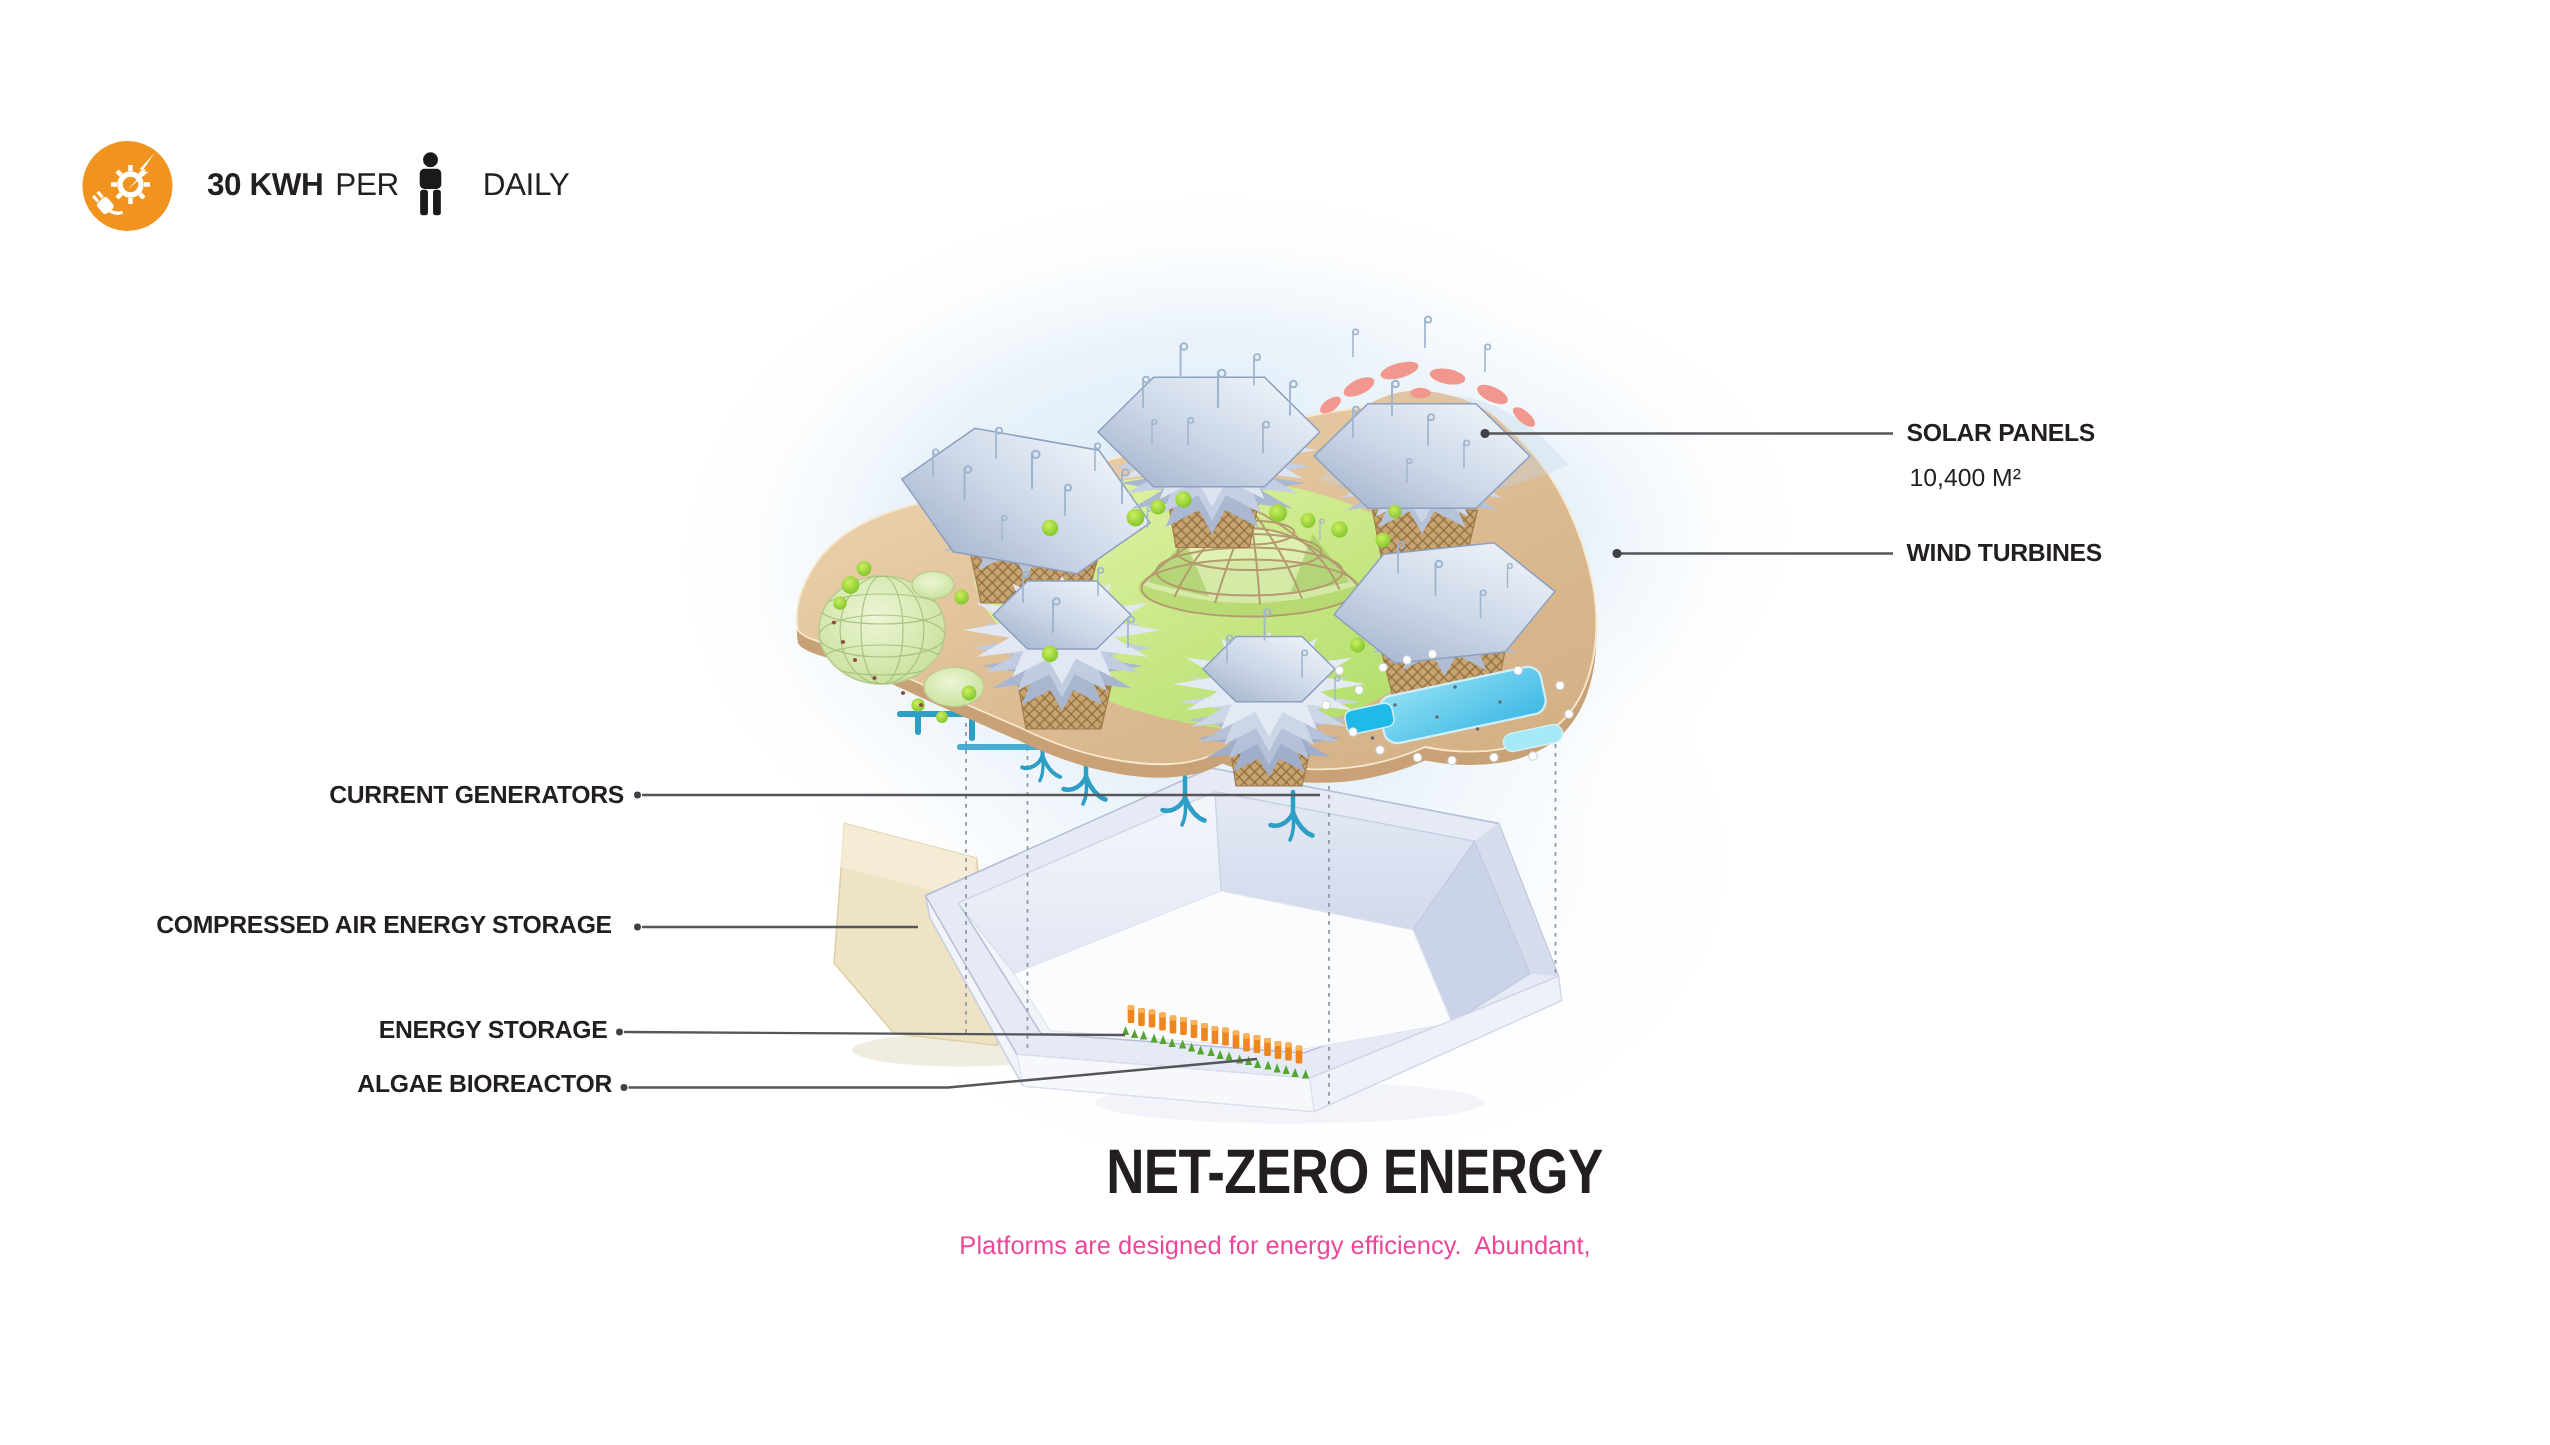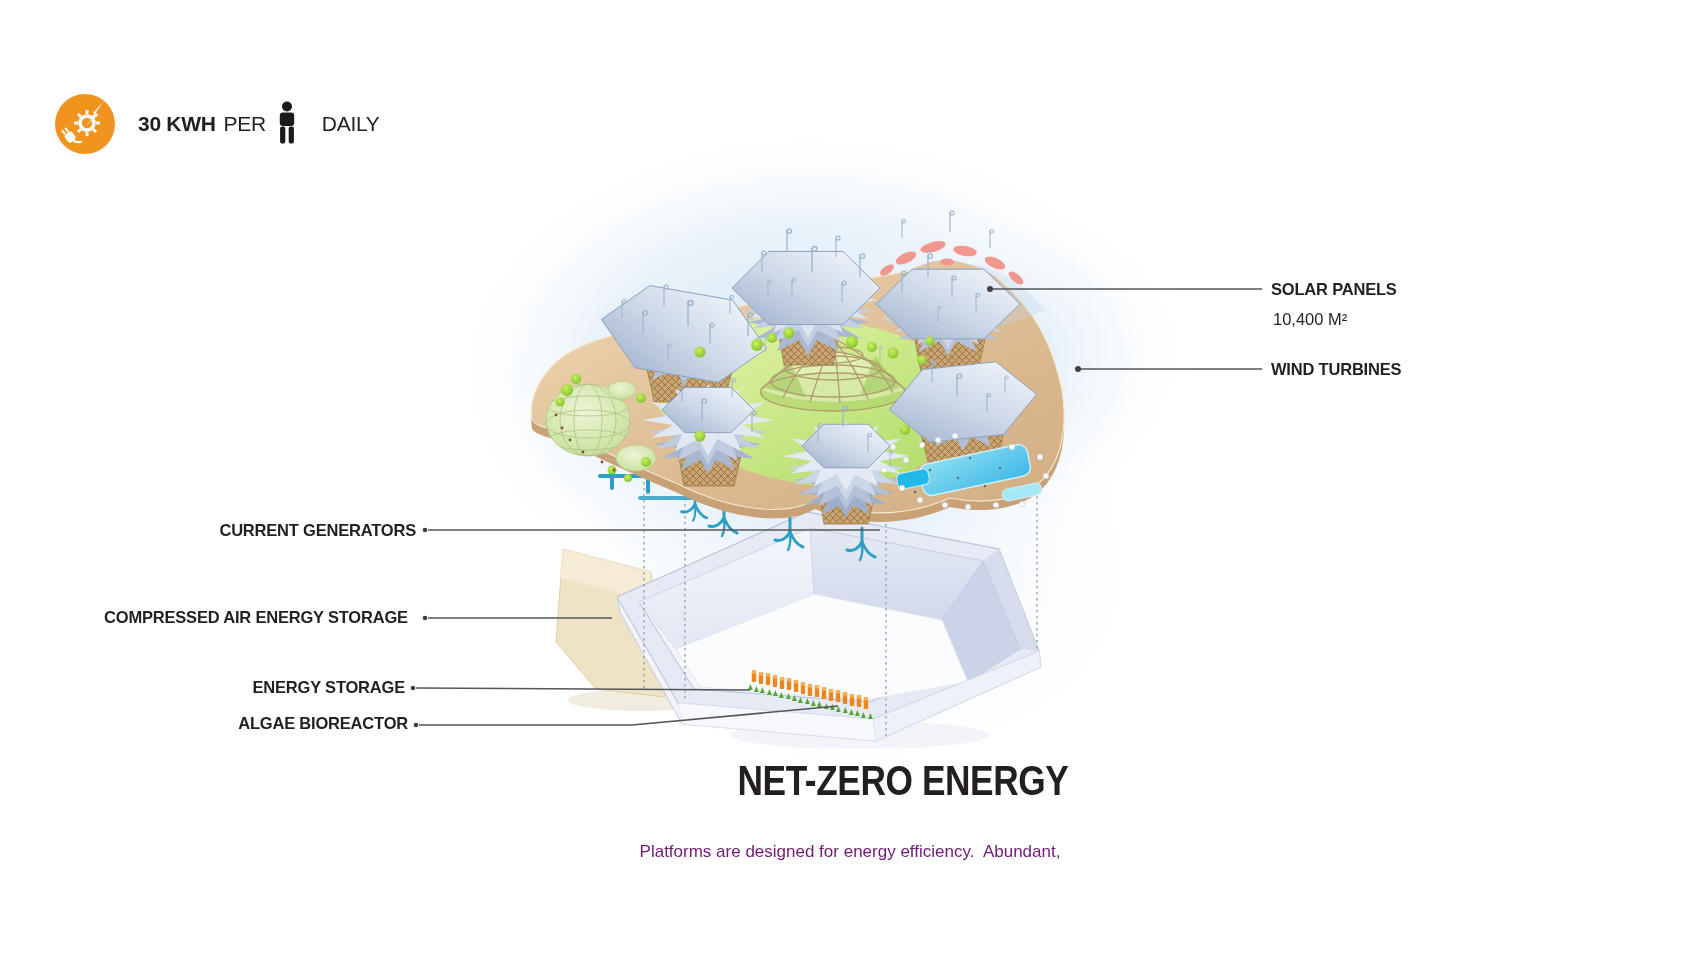--- a/index.html
+++ b/index.html
@@ -14,21 +14,21 @@
   .badge .txt{display:flex;align-items:center;margin-left:22px;font-size:21px;letter-spacing:-0.3px;}
   .badge .val{font-weight:700;}
   .badge .per{font-weight:400;margin-left:8px;}
   .badge .daily{font-weight:400;margin-left:20px;}
   .badge svg.person{margin:0 4px 0 10px;display:block;}
   .callout-left{position:absolute;left:96px;text-align:right;font-weight:700;font-size:16.5px;letter-spacing:-0.2px;white-space:nowrap;}
   .callout-right{position:absolute;left:1235px;font-weight:700;font-size:16.5px;letter-spacing:-0.2px;white-space:nowrap;margin-left:36px;}
   .callout-sub{position:absolute;left:1273px;font-weight:400;font-size:16.5px;white-space:nowrap;}
   .title{position:absolute;left:600px;top:757px;width:500px;text-align:right;}
   .title span{display:inline-block;font-size:42px;font-weight:800;letter-spacing:-0.5px;transform:scaleX(.84);transform-origin:center;white-space:nowrap;}
-  .desc{position:absolute;left:600px;top:842px;width:500px;text-align:center;font-size:17px;line-height:20.5px;color:#701a75;}
+  .desc{position:absolute;left:600px;top:821px;width:500px;text-align:center;font-size:17px;line-height:20.5px;color:#ec4899;}
   .desc span{display:block;white-space:pre-wrap;}
 </style>
 </head>
 <body>
 
 <div class="canvas">
 
 <svg class="illo" width="1700" height="963" viewBox="0 0 1700 963">
   <defs>
     <radialGradient id="glow1" cx="50%" cy="50%" r="50%">

